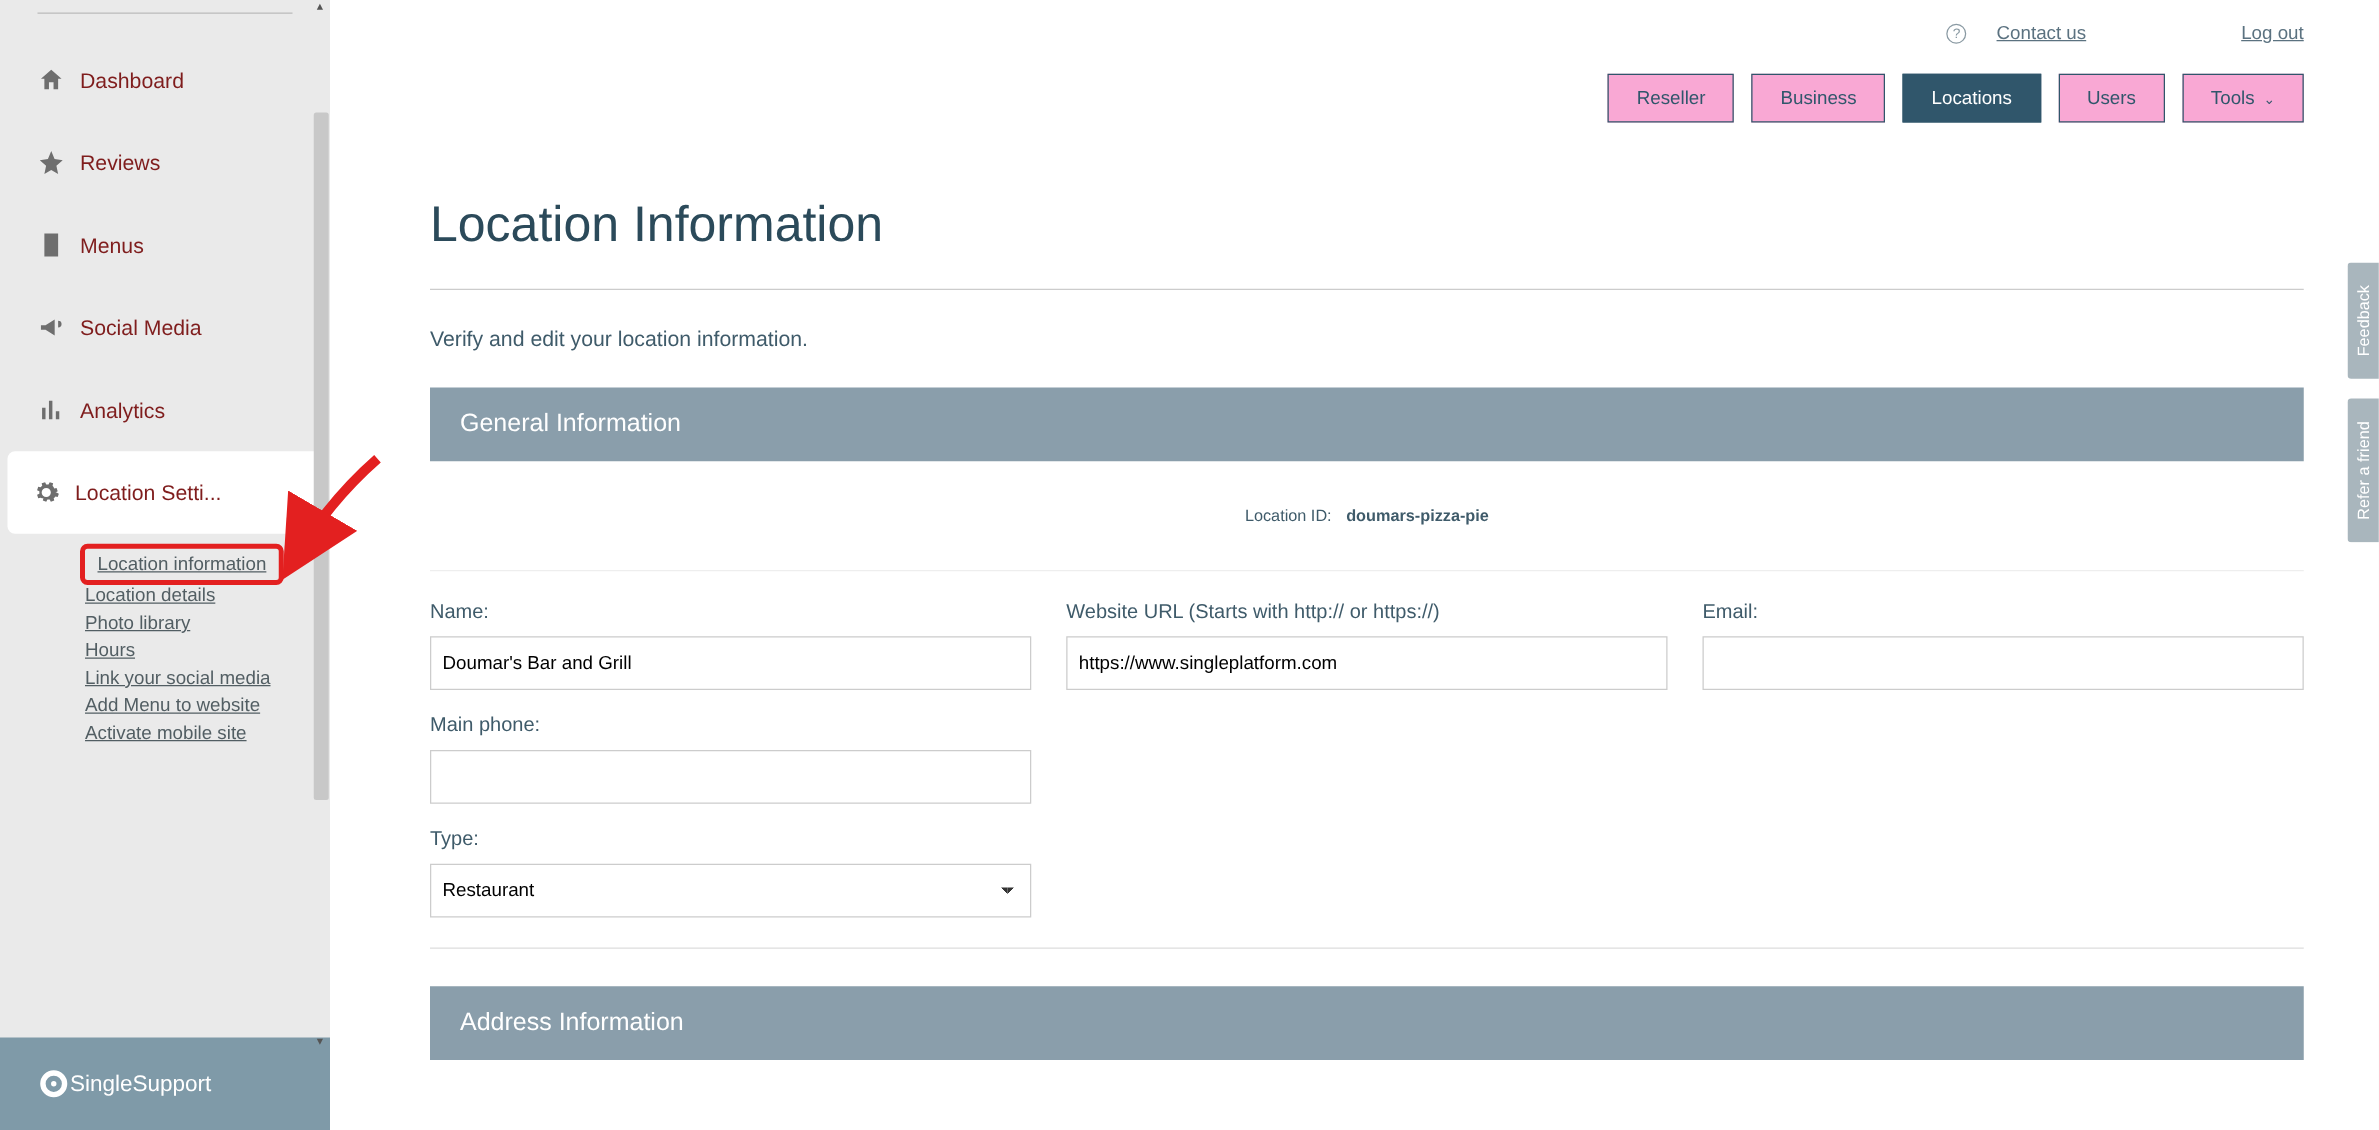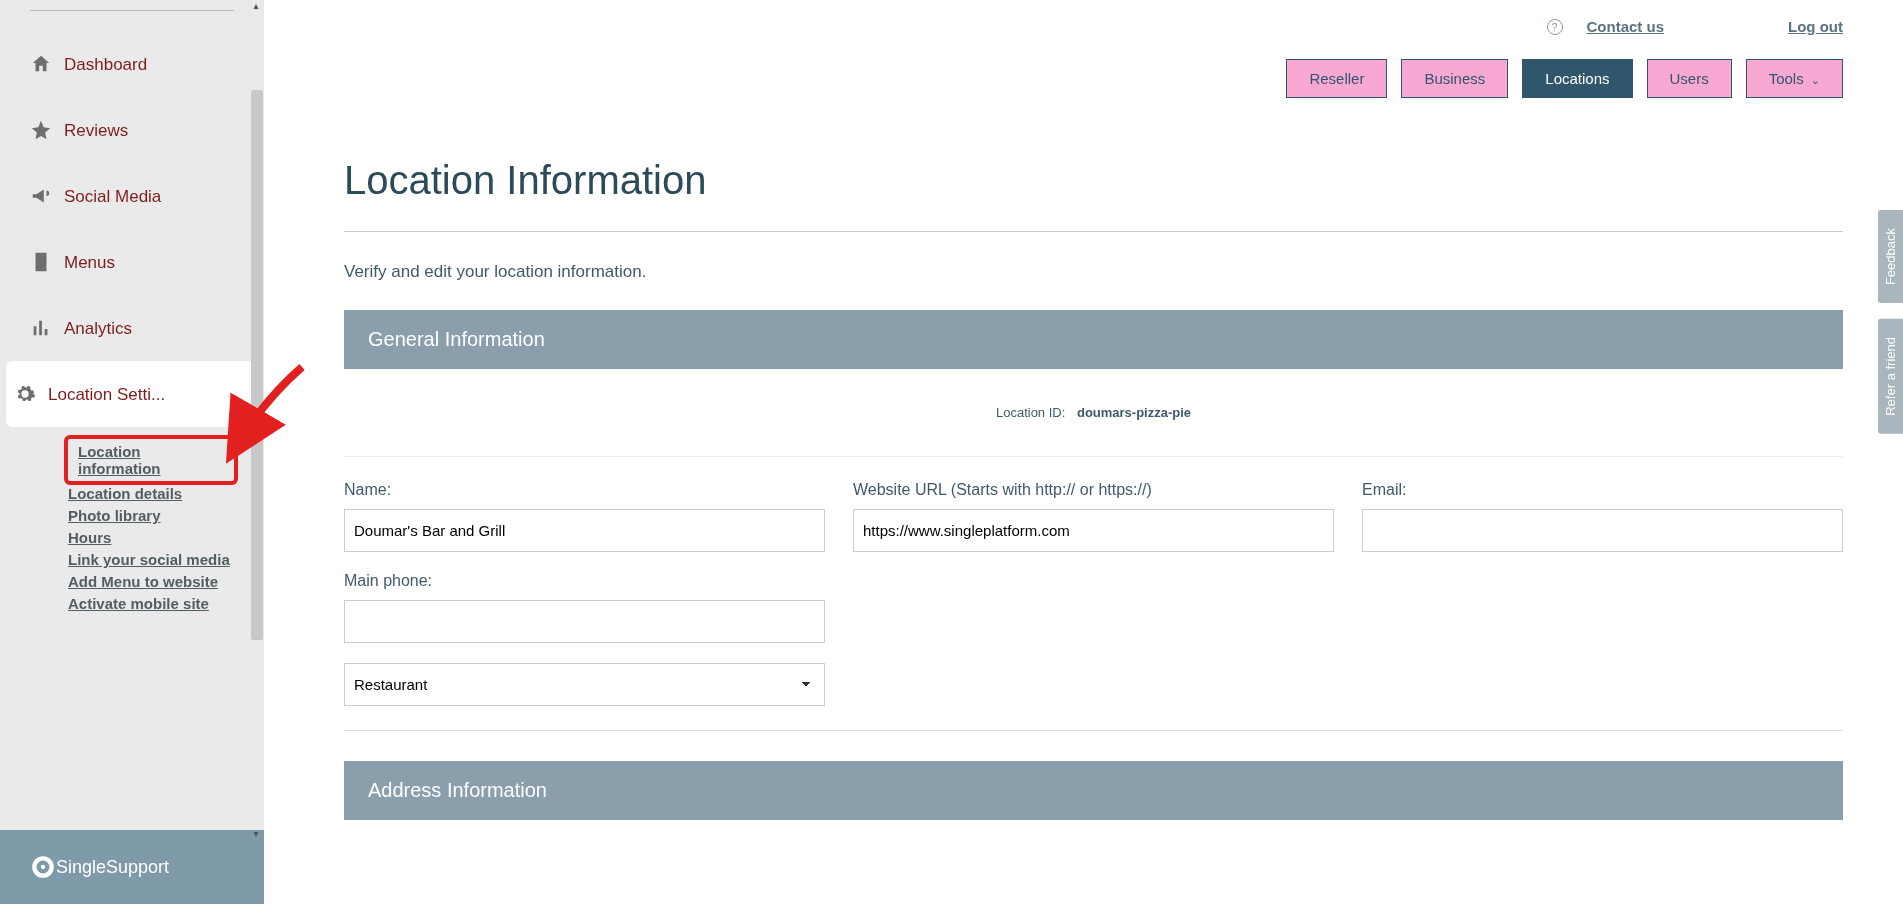--- a/index.html
+++ b/index.html
@@ -1,28 +1,28 @@
 <!DOCTYPE html>
 <html><head>
 <meta charset="utf-8">
 <style>
 * { box-sizing: border-box; margin: 0; padding: 0; }
 body { font-family: -apple-system, BlinkMacSystemFont, "Segoe UI", Arial, sans-serif; background: #fafafa; color: #333; overflow: hidden; }
-a { color: #4a6b7a; font-weight: bold; }
+a { color: #4a6b7a; }
 
 .app { display: flex; height: 904px; width: 1903px; }
 
 
 .sidebar { width: 264px; background: #eaeaea; position: relative; display: flex; flex-direction: column; }
 .sidebar-top { padding: 0 30px; color: #888; font-size: 15px; }
 .sidebar-divider { border: none; border-top: 1px solid #bbb; margin: 10px 30px 20px; }
 .nav-list { list-style: none; flex: 1; overflow-y: auto; }
 .nav-item { display: flex; align-items: flex-end; padding: 22px 30px; color: #7f1d1d; font-size: 17px; cursor: pointer; gap: 12px; }
 .nav-item .icon { width: 22px; height: 22px; display: inline-flex; align-items: center; justify-content: center; fill: #6e6e6e; }
-.nav-item.active { background: #fff; border-radius: 6px; margin: 0 6px; padding-left: 8px; }
+.nav-item.active { background: #fff; border-radius: 6px; margin: 0 6px; padding-left: 20px; }
 .nav-item.active .icon { fill: #6e6e6e; }
 .subnav { list-style: none; padding: 10px 30px 10px 68px; }
 .subnav li { padding: 2px 0; }
 .subnav a { font-size: 15px; text-decoration: underline; color: #525e63; }
 .subnav li.current a { outline: 4px solid #e32020; border-radius: 2px; padding: 4px 10px; display: inline-block; text-decoration: underline; }
 .support-bar { background: #7f9aa8; color: #fff; padding: 24px 30px; display: flex; align-items: center; font-size: 18px; font-weight: 300; }
 .scroll-thumb { position: absolute; right: 1px; top: 90px; width: 12px; height: 550px; background: #c8c8c8; border-radius: 2px; }
 .scroll-arrow { position: absolute; right: 2px; width: 12px; height: 12px; color: #555; font-size: 10px; text-align:center; line-height:12px;}
 .scroll-arrow.up { top: 0; }
 .scroll-arrow.down { bottom: 64px; }
@@ -77,32 +77,32 @@
         <span class="icon">
             <svg viewBox="0 0 24 24">
               <path d="M12 2l2.9 6.9L22 10l-5.5 4.8L18 22l-6-3.5L6 22l1.5-7.2L2 10l7.1-1.1z"></path>
             </svg>
           </span>
         <span>Reviews</span>
       </li>
       <li class="nav-item">
         <span class="icon">
             <svg viewBox="0 0 24 24">
+              <path d="M6 2h12v20H6zM8 5h8v2H8zm0 4h8v2H8z"></path>
+            </svg>
+          </span>
+        <span>Menus</span>
+      </li>
+      <li class="nav-item">
+        <span class="icon">
+            <svg viewBox="0 0 24 24">
               <path d="M3 10v4h4l8 5V5l-8 5H3zm15 2a3 3 0 000-6v6z"></path>
             </svg>
           </span>
         <span>Social Media</span>
-      </li>
-      <li class="nav-item">
-        <span class="icon">
-            <svg viewBox="0 0 24 24">
-              <path d="M6 2h12v20H6zM8 5h8v2H8zm0 4h8v2H8z"></path>
-            </svg>
-          </span>
-        <span>Menus</span>
       </li>
       <li class="nav-item">
         <span class="icon">
             <svg viewBox="0 0 24 24">
               <path d="M4 20h3V10H4zm6 0h3V4h-3zm6 0h3v-7h-3z"></path>
             </svg>
           </span>
         <span>Analytics</span>
       </li>
       <li class="nav-item active">
@@ -178,20 +178,21 @@
           </div>
           <div class="field">
             <label>Email:</label>
             <input type="text" value="" style="">
           </div>
           <div class="field">
             <label>Main phone:</label>
             <input type="text" value="" style="">
           </div>
           <div class="field full">
+            <label>Type:</label>
             <select>
               <option>Restaurant</option>
             </select>
           </div>
         </div>
       </div>
 
       <div style="height:30px"></div>
       <div class="section-header">Address Information</div>
     </div>

